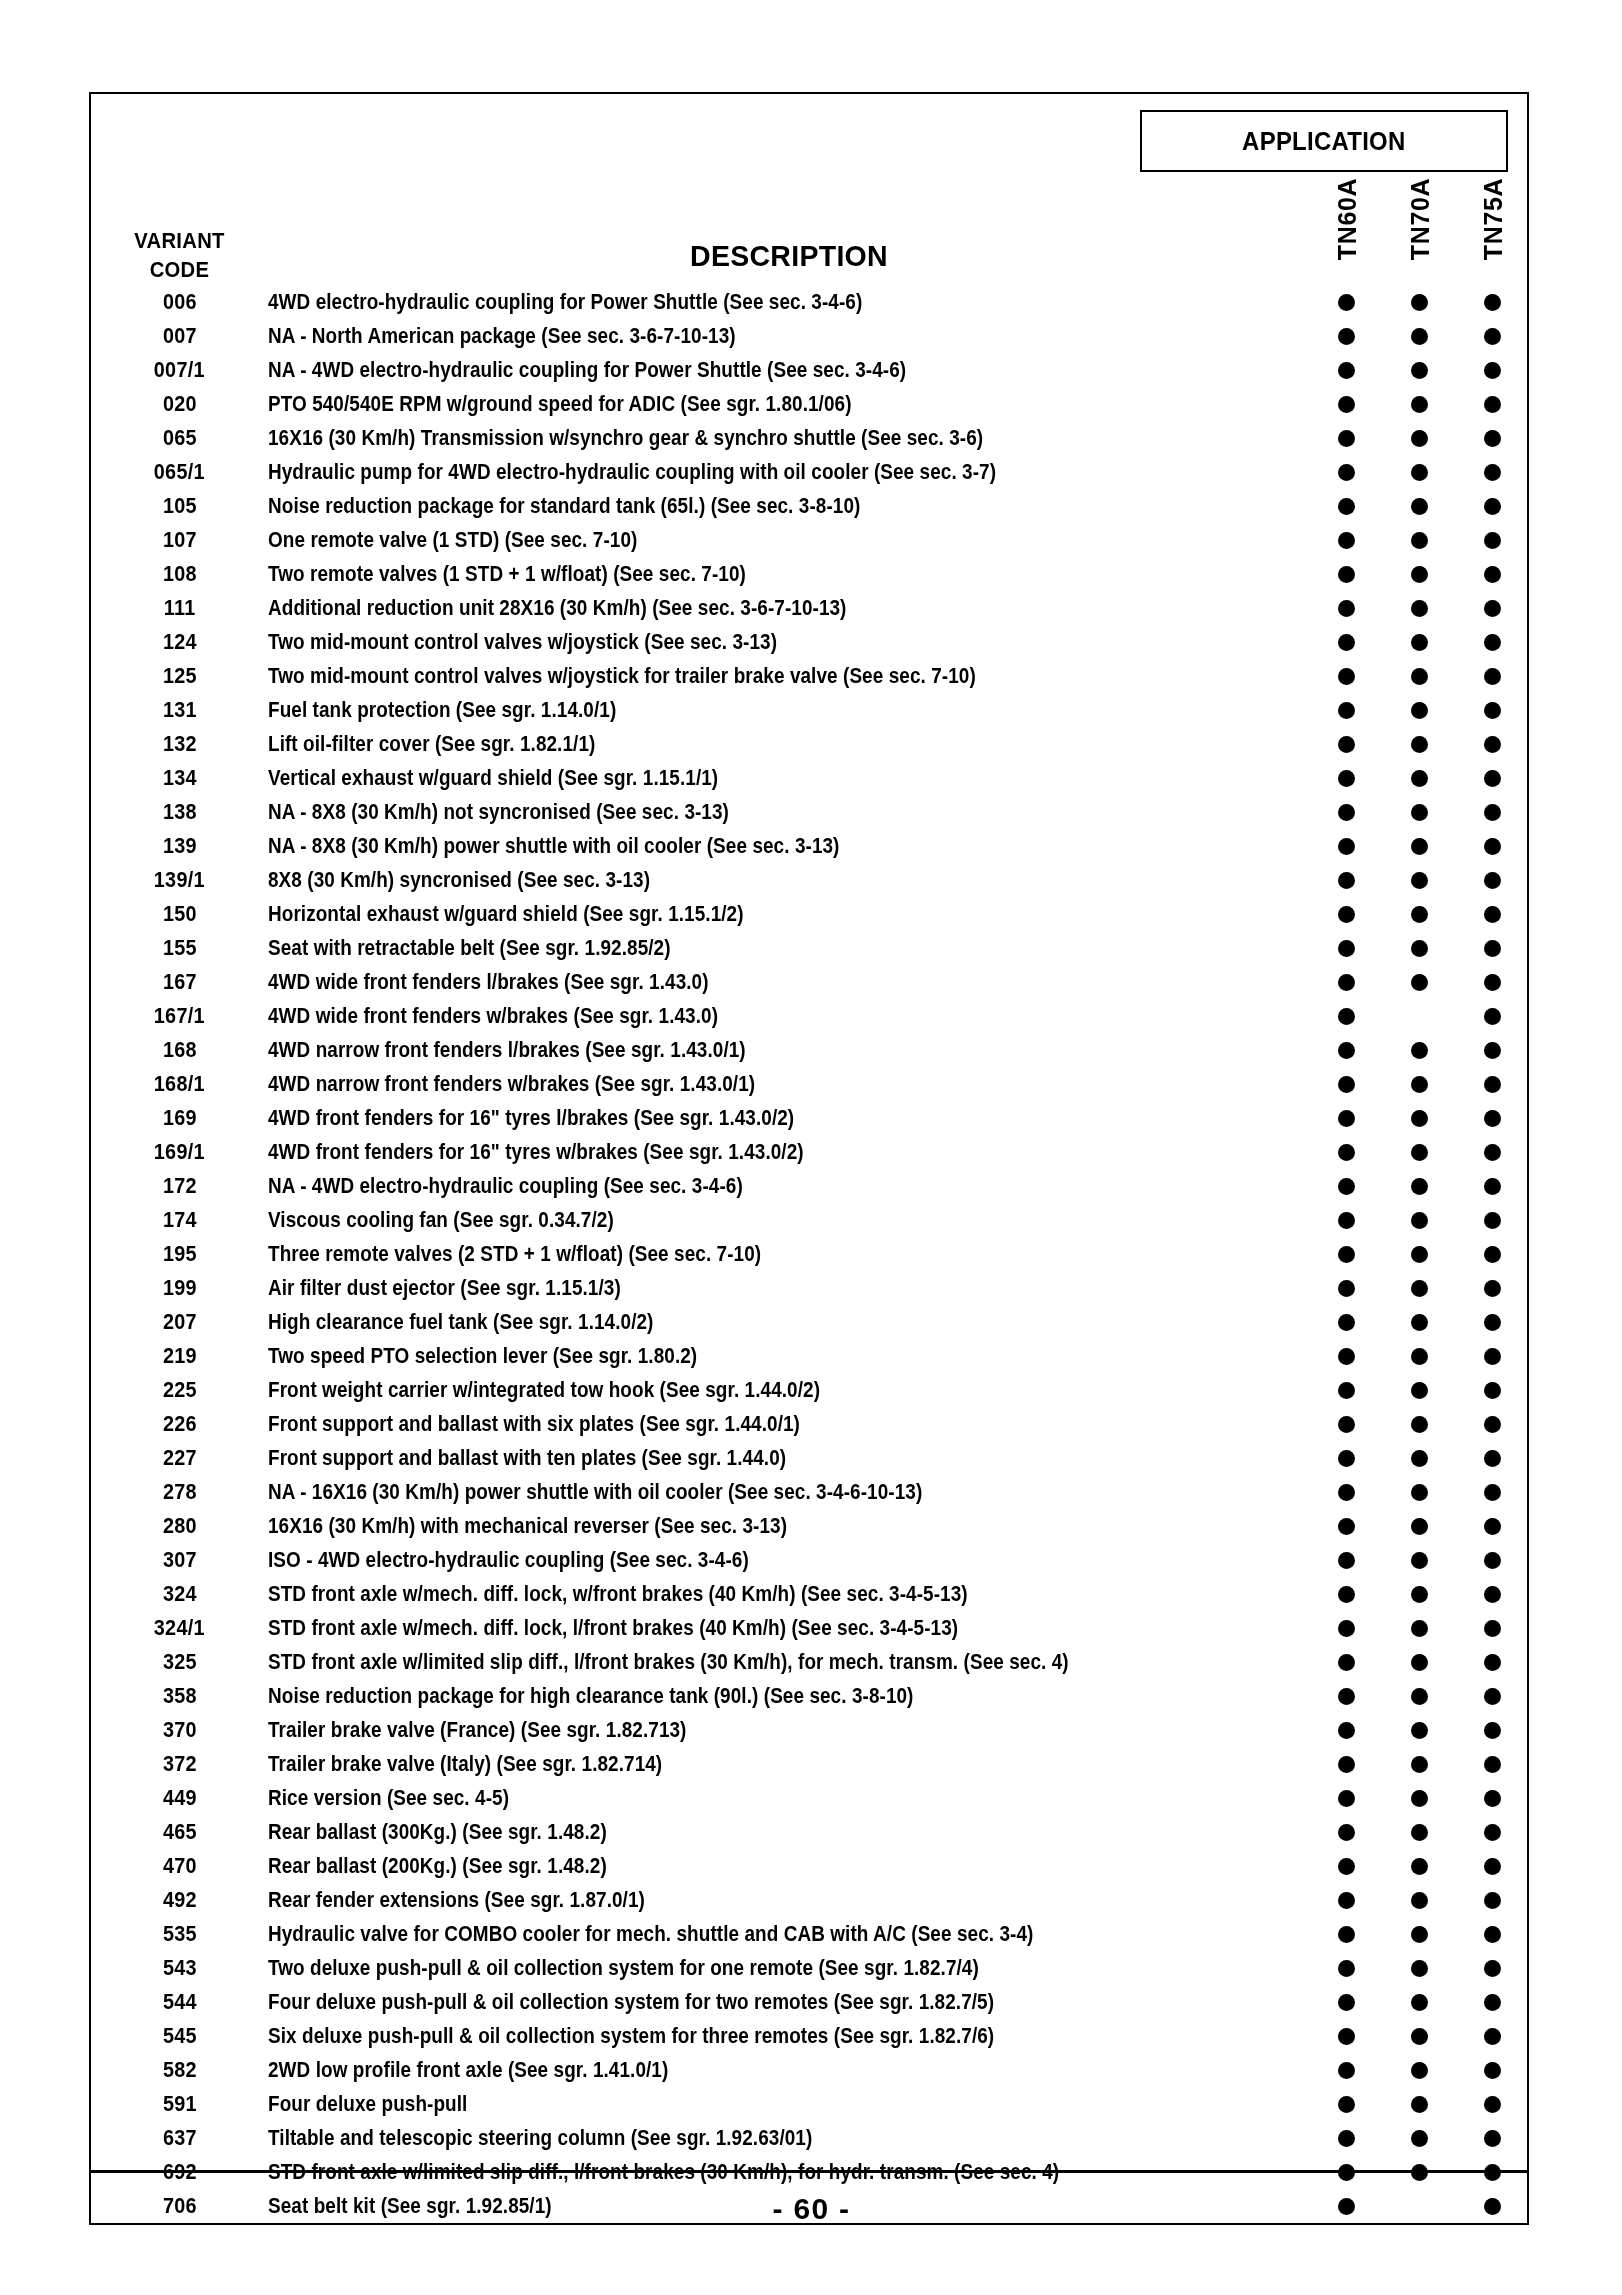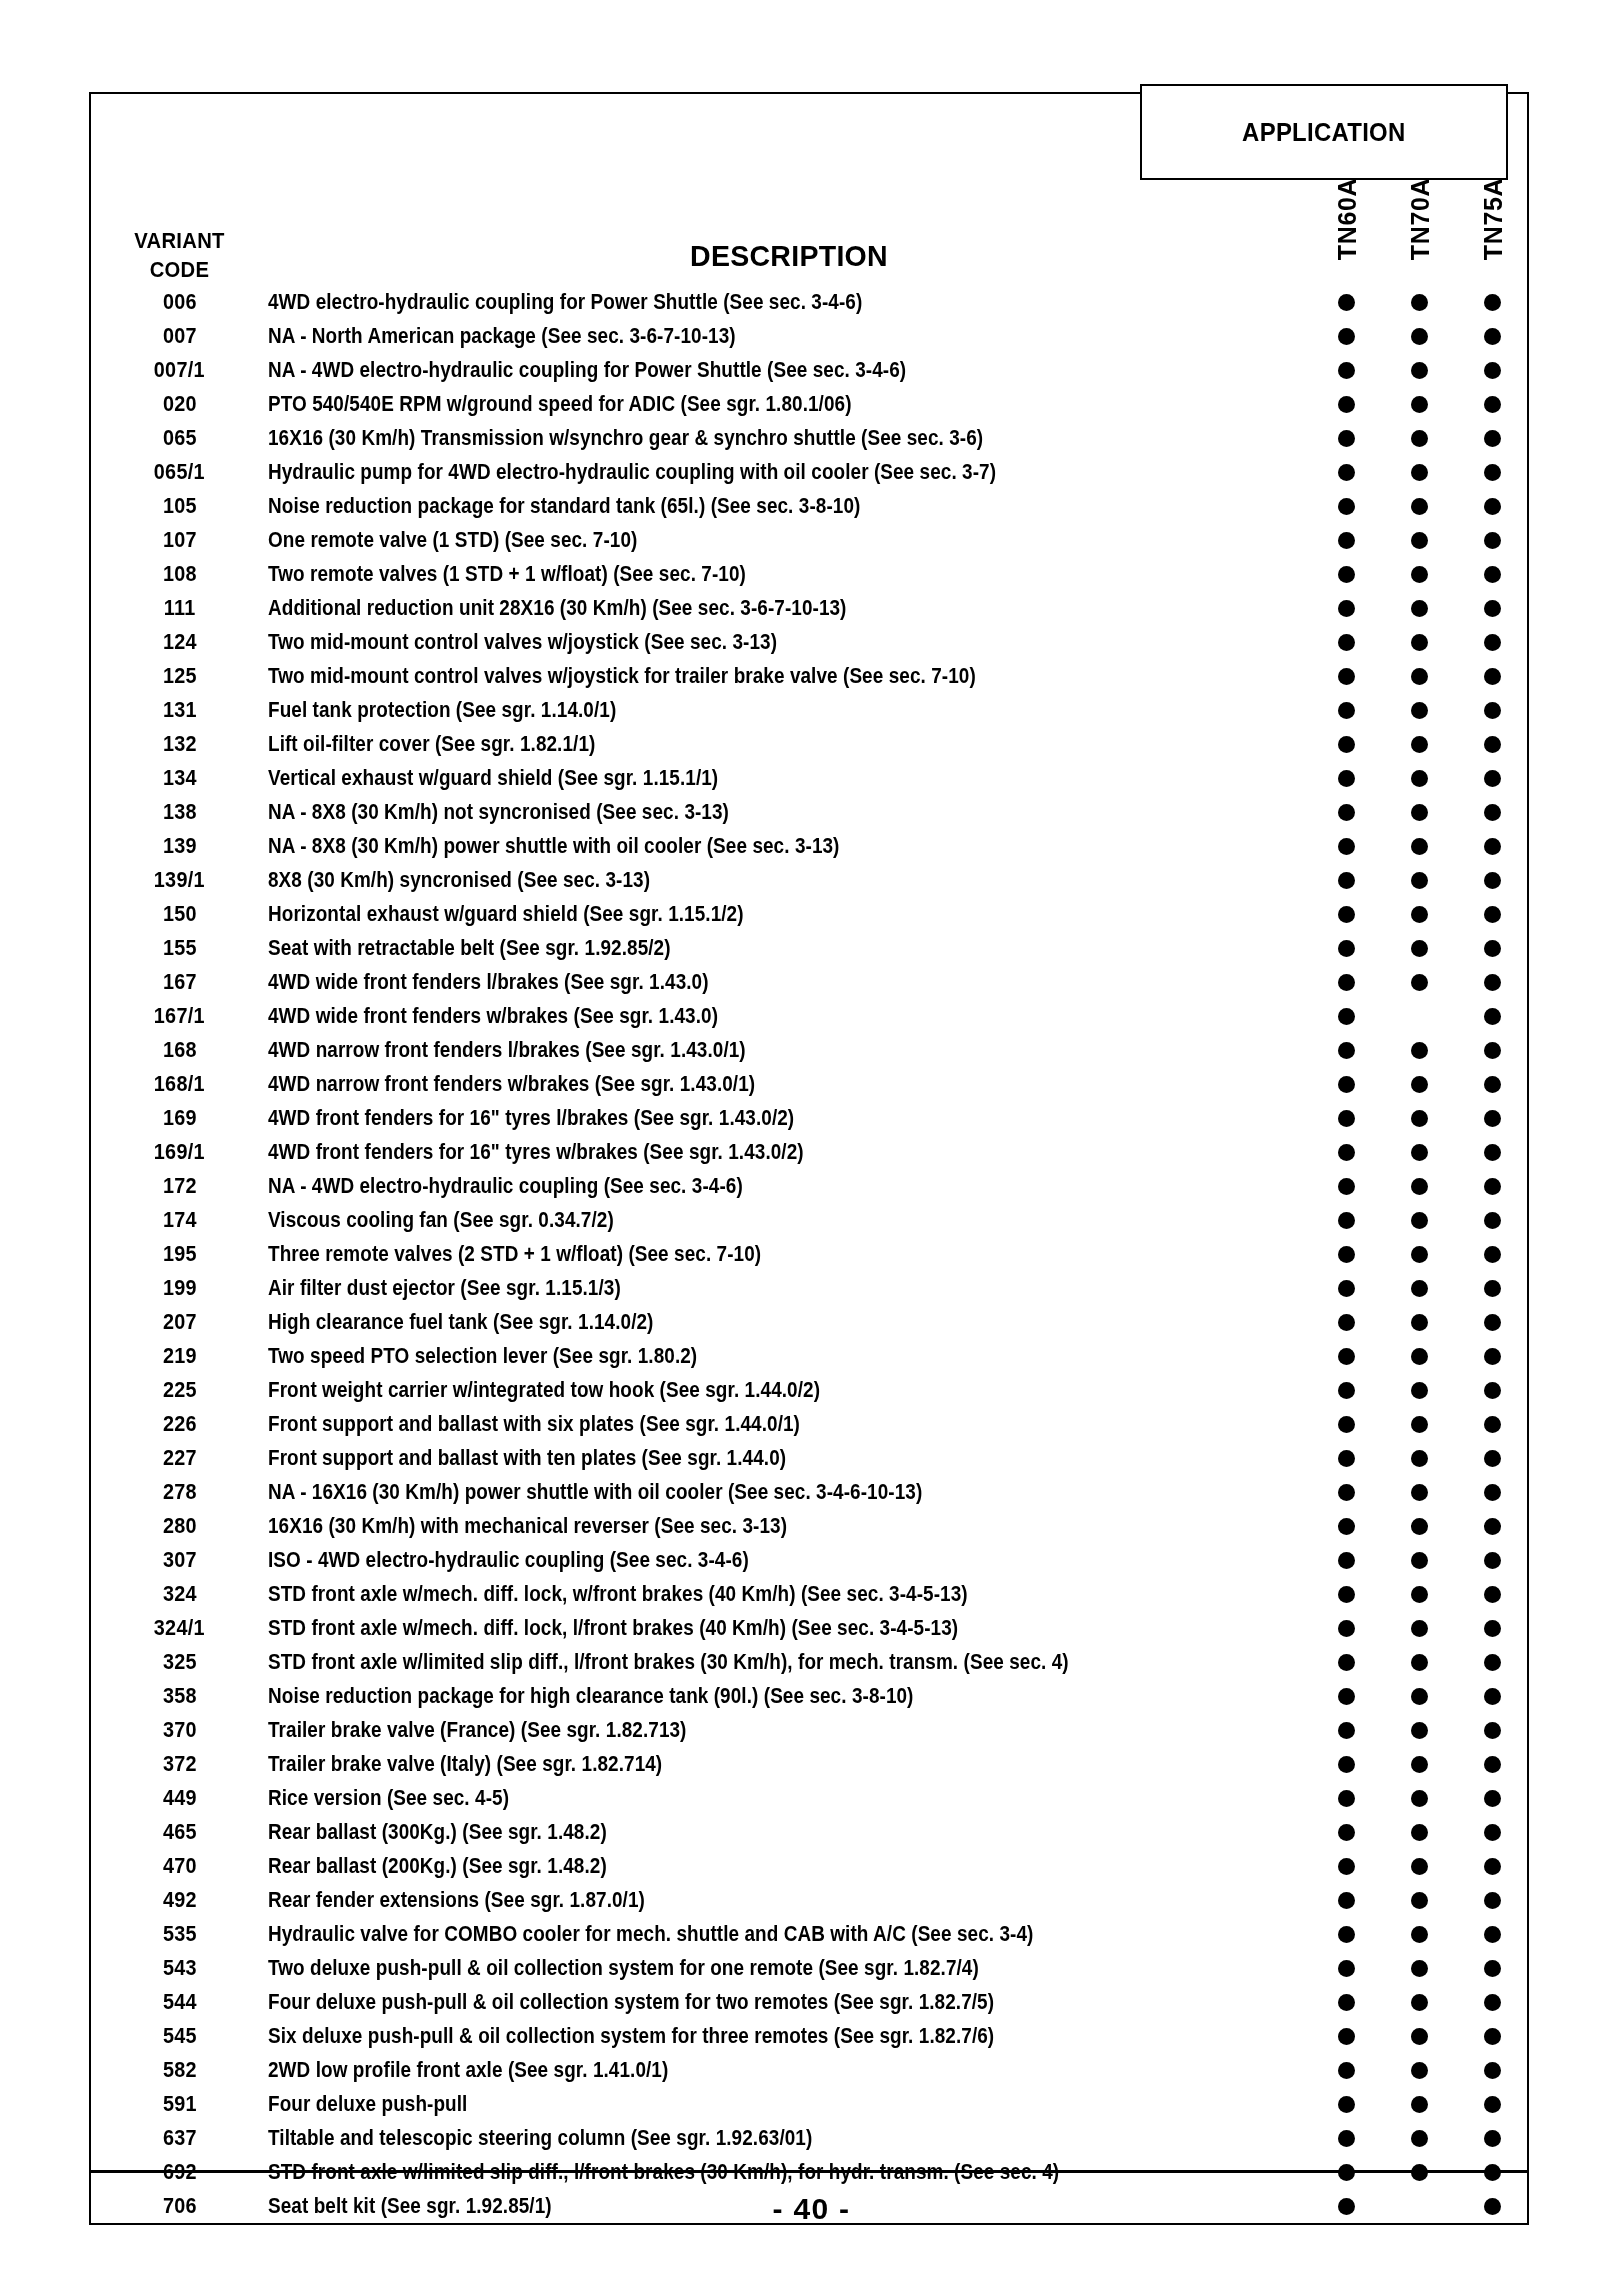--- a/index.html
+++ b/index.html
@@ -21,23 +21,23 @@
     left: 0; top: 0;
     width: 1623px;
     height: 2295px;
     box-sizing: border-box;
   }
 
   
   .app-box {
     position: absolute;
     left: 1140px;
-    top: 84px;
+    top: 110px;
     width: 368px;
-    height: 96px;
+    height: 62px;
     border: 2.6px solid #000;
     background: #fff;
     box-sizing: border-box;
     z-index: 5;
     display: flex;
     align-items: center;
     justify-content: center;
   }
   .app-box-label {
     font-size: 26px;
@@ -635,16 +635,16 @@
             <td class="td-desc"><span>Seat belt kit (See sgr. 1.92.85/1)</span></td>
             <td class="td-model"><span class="dot"></span></td>
             <td class="td-model"><span class="dot off"></span></td>
             <td class="td-model"><span class="dot"></span></td>
           </tr>
         </tbody>
     </table>
   </div>
 
   <div class="footer-rule"></div>
-  <div class="footer-num">- 40 -</div>
+  <div class="footer-num">- 60 -</div>
 
 </div>
 
 
 </body></html>

